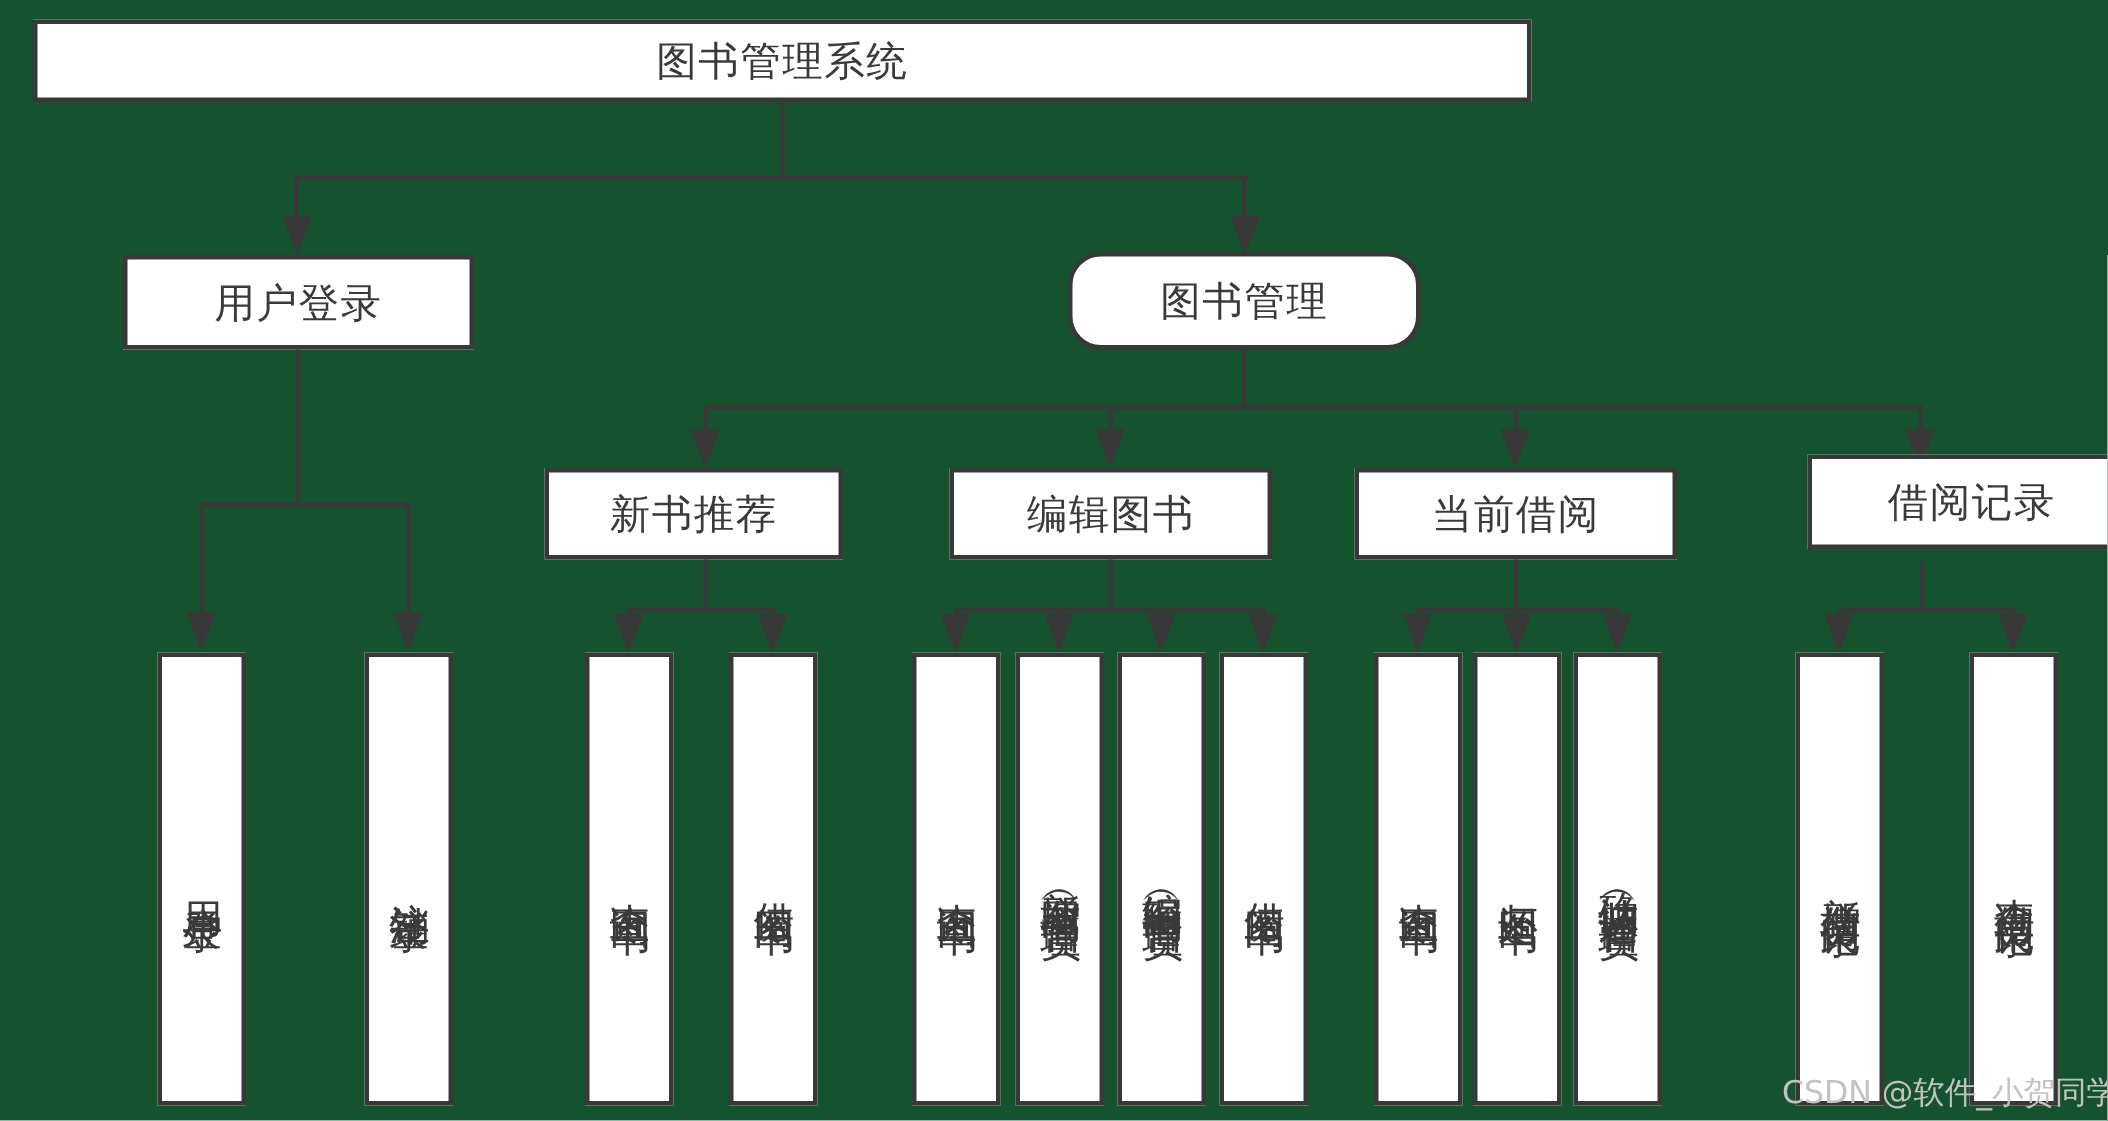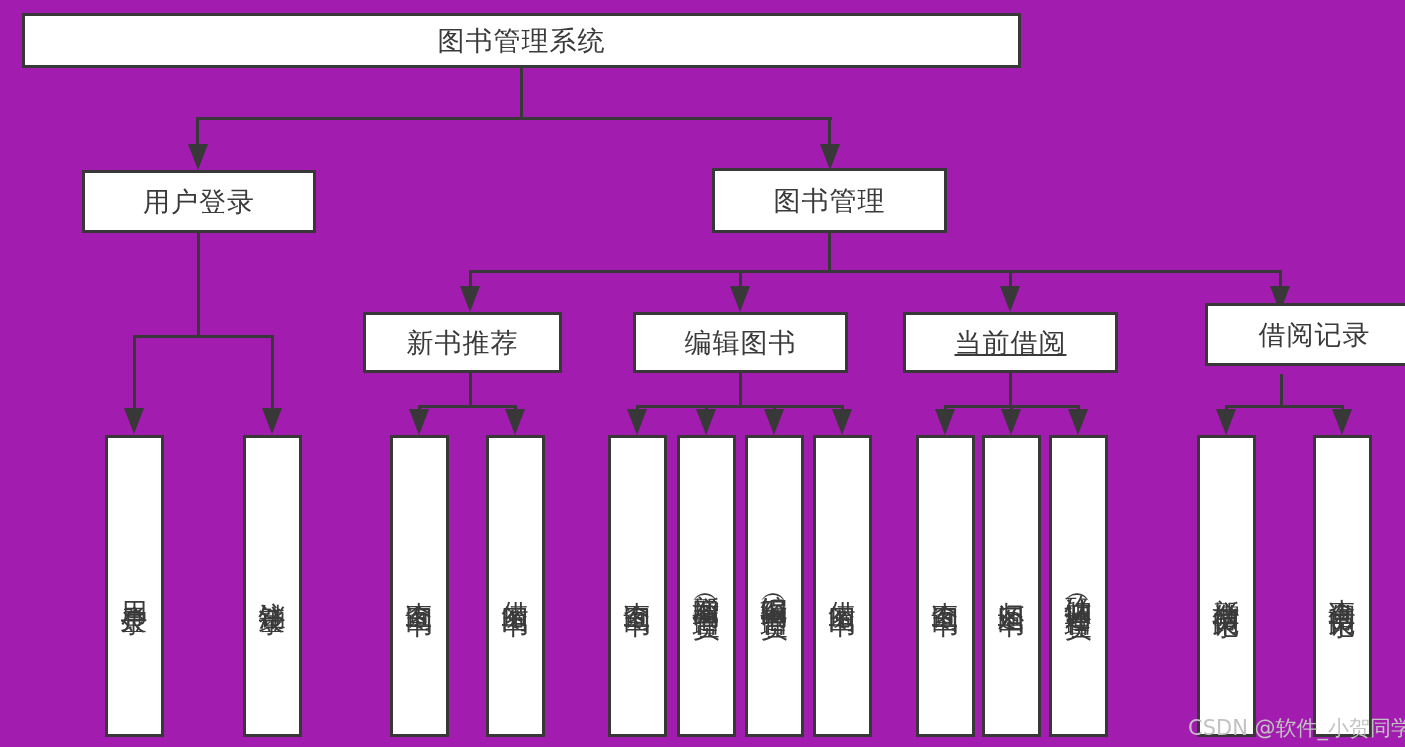--- a/index.html
+++ b/index.html
@@ -1,20 +1,20 @@
 <!DOCTYPE html>
 <html><head>
 <meta charset="utf-8">
 <style>
   html, body { margin: 0; padding: 0; background: #ffffff; }
   .canvas {
     position: relative;
     width: 1405px;
     height: 747px;
-    background: #a21caf;
+    background: #14532d;
     overflow: hidden;
     font-family: "DejaVu Sans", "Liberation Sans", sans-serif;
     color: #3a3a3a;
   }
   .box {
     position: absolute;
     box-sizing: border-box;
     border: 3px solid #383838;
     background: #ffffff;
     display: flex;
@@ -56,21 +56,21 @@
   <div class="box hbox" style="left:22px; top:13px; width:999px; height:55px;">图书管理系统</div>
 
   <div class="vline" style="left:520px; top:68px; height:49px;"></div>
   <div class="hline" style="left:196px; top:117px; width:636px;"></div>
   <div class="vline" style="left:196px; top:117px; height:29px;"></div>
   <div class="arrow" style="left:188px; top:144px;"></div>
   <div class="vline" style="left:828px; top:117px; height:29px;"></div>
   <div class="arrow" style="left:820px; top:144px;"></div>
 
   <div class="box hbox" style="left:82px; top:170px; width:234px; height:63px;">用户登录</div>
-  <div class="box hbox" style="left:712px; top:168px; width:235px; height:65px;">图书管理</div>
+  <div class="box hbox" style="left:712px; top:168px; width:235px; height:65px;border-radius:22px;">图书管理</div>
 
   <div class="vline" style="left:197px; top:233px; height:104px;"></div>
   <div class="hline" style="left:133px; top:335px; width:141px;"></div>
   <div class="vline" style="left:133px; top:335px; height:73px;"></div>
   <div class="arrow" style="left:124px; top:408px;"></div>
   <div class="vline" style="left:271px; top:335px; height:73px;"></div>
   <div class="arrow" style="left:262px; top:408px;"></div>
 
   <div class="vline" style="left:828px; top:233px; height:39px;"></div>
   <div class="hline" style="left:469px; top:270px; width:812px;"></div>
@@ -78,21 +78,21 @@
   <div class="arrow" style="left:460px; top:286px;"></div>
   <div class="vline" style="left:739px; top:270px; height:16px;"></div>
   <div class="arrow" style="left:730px; top:286px;"></div>
   <div class="vline" style="left:1009px; top:270px; height:16px;"></div>
   <div class="arrow" style="left:1000px; top:286px;"></div>
   <div class="vline" style="left:1279px; top:270px; height:16px;"></div>
   <div class="arrow" style="left:1270px; top:286px;"></div>
 
   <div class="box hbox" style="left:363px; top:312px; width:199px; height:61px;">新书推荐</div>
   <div class="box hbox" style="left:633px; top:312px; width:215px; height:61px;">编辑图书</div>
-  <div class="box hbox" style="left:903px; top:312px; width:215px; height:61px;text-decoration:underline;">当前借阅</div>
+  <div class="box hbox" style="left:903px; top:312px; width:215px; height:61px;">当前借阅</div>
   <div class="box hbox" style="left:1172px; top:303px; width:219px; height:63px;margin-left:33px;">借阅记录</div>
 
   <div class="vline" style="left:469px; top:373px; height:34px;"></div>
   <div class="hline" style="left:418px; top:405px; width:99px;"></div>
   <div class="vline" style="left:418px; top:405px; height:8px;"></div>
   <div class="arrow" style="left:409px; top:409px;"></div>
   <div class="vline" style="left:514px; top:405px; height:8px;"></div>
   <div class="arrow" style="left:505px; top:409px;"></div>
 
   <div class="vline" style="left:739px; top:373px; height:34px;"></div>

